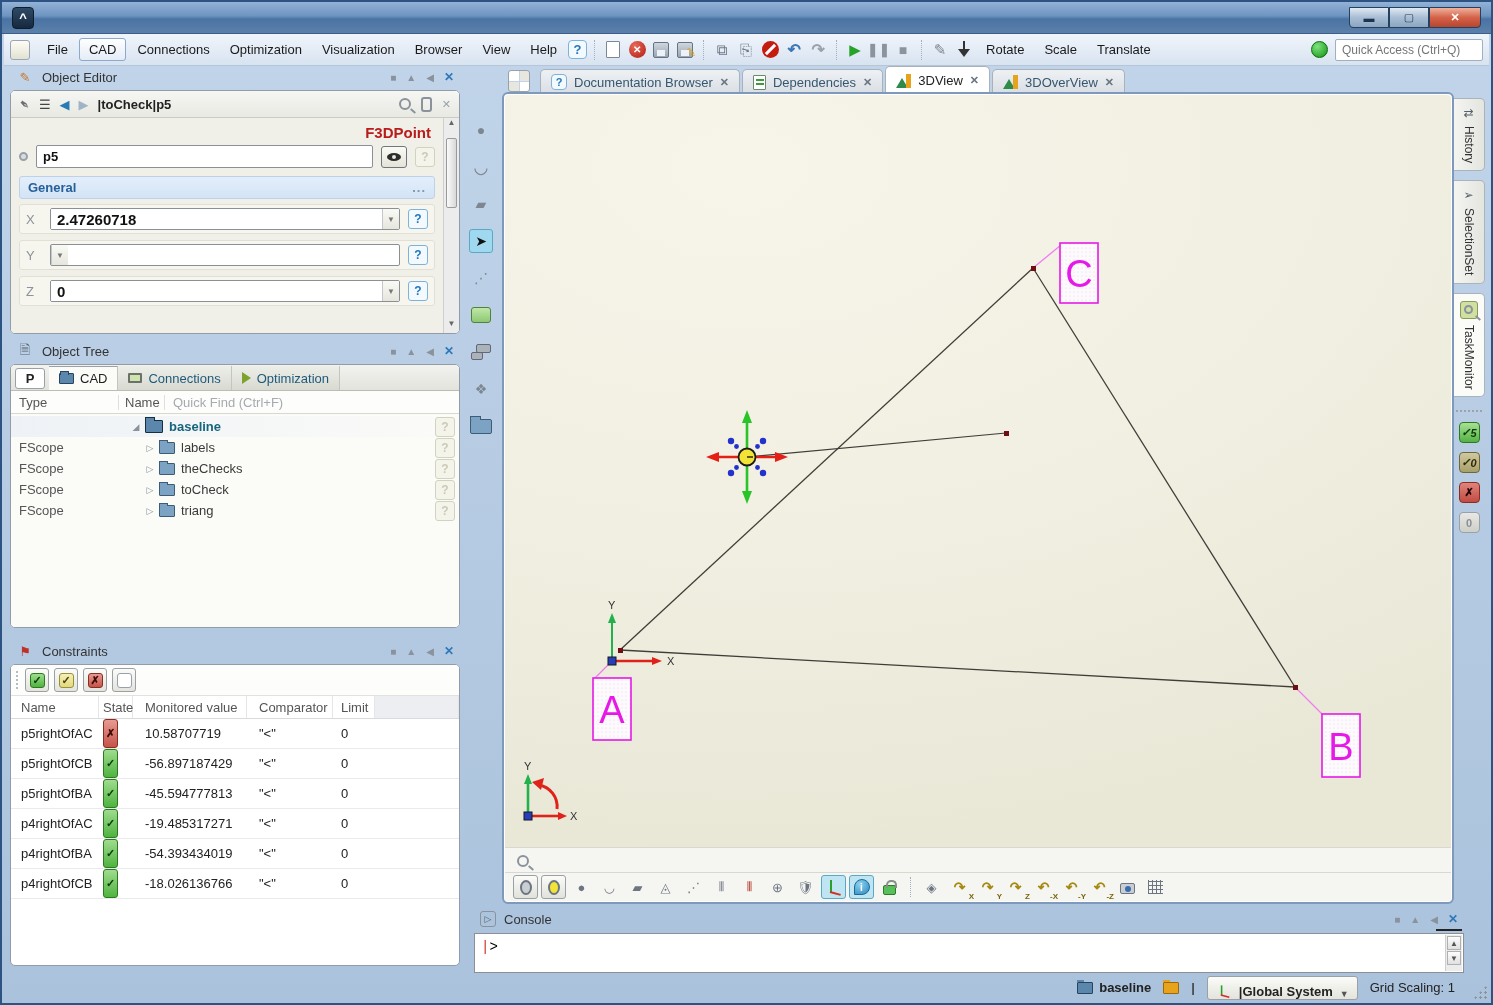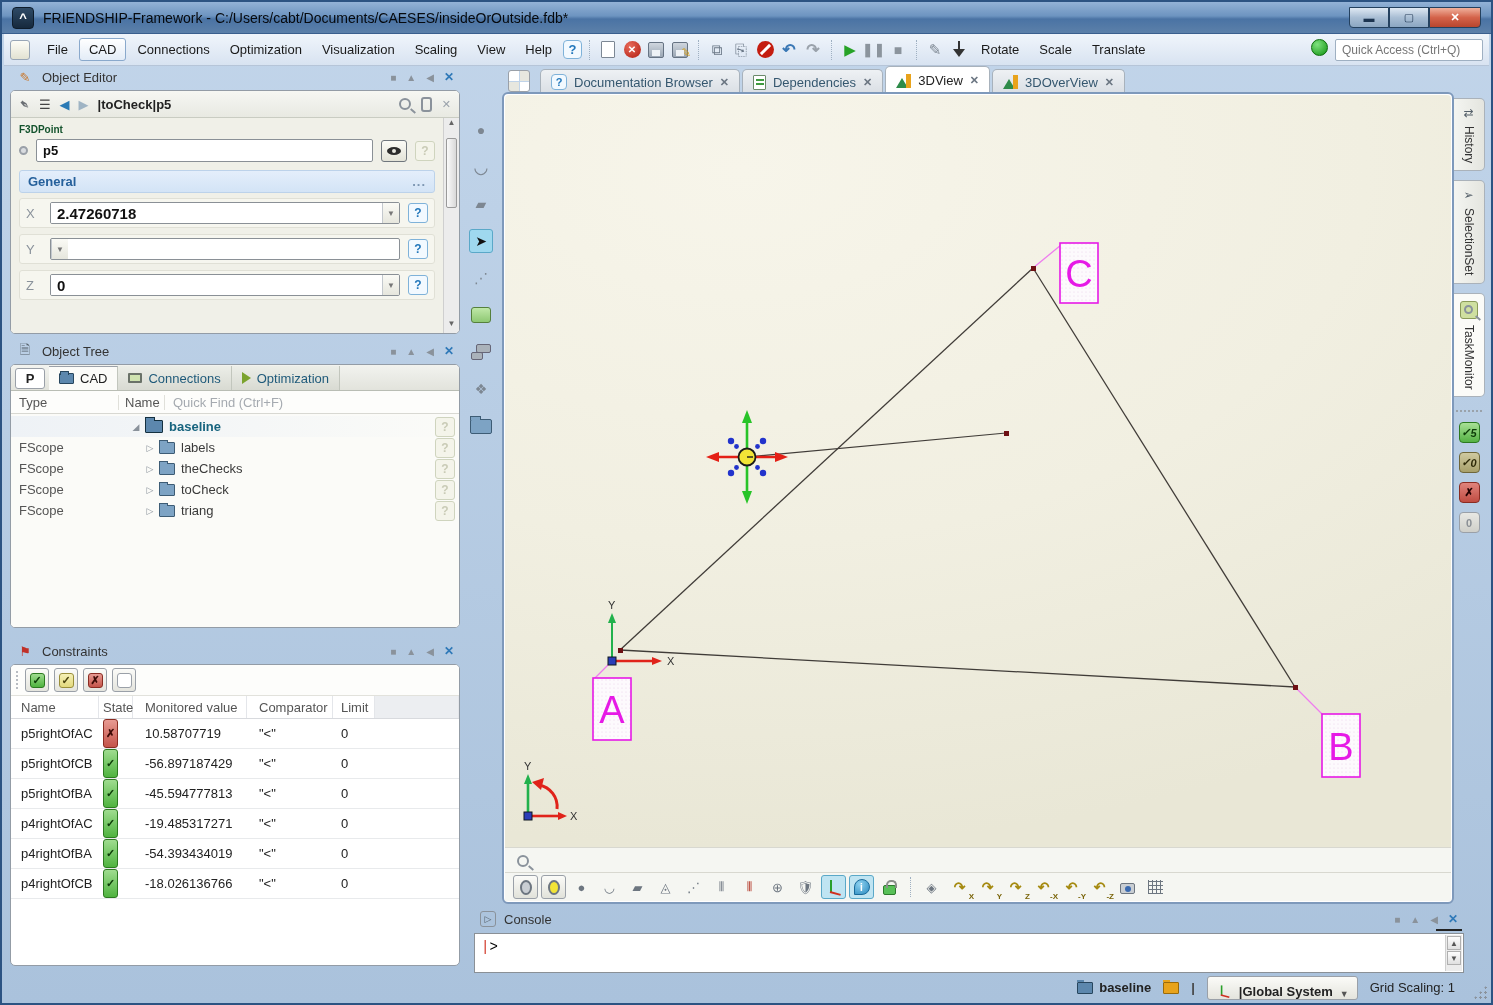--- a/index.html
+++ b/index.html
@@ -43,21 +43,21 @@
   .ic-undo{color:#3a78b5;font-weight:bold;font-size:16px;}
   .ic-redo{color:#9aa2ab;font-weight:bold;font-size:16px;}
   .ic-play{color:#27a327;font-size:15px;}
   .ic-pause{color:#8b949d;font-size:13px;font-weight:bold;letter-spacing:1px;}
   .ic-stop{color:#8b949d;font-size:14px;}
   .ic-edit{color:#7d8792;font-size:15px;}
   .ic-plumb{position:relative;width:14px;height:17px;}
   .ic-plumb::before{content:"";position:absolute;left:6px;top:0;width:2px;height:9px;background:#333;}
   .ic-plumb::after{content:"";position:absolute;left:1px;top:8px;border-left:6px solid transparent;border-right:6px solid transparent;border-top:8px solid #333;}
   .xform-label{padding:3px 9px;}
-  .qa-wrap{margin-left:auto;display:flex;gap:7px;}
+  .qa-wrap{margin-left:auto;display:flex;align-items:center;gap:7px;}
   .ic-orb{width:17px;height:17px;border-radius:50%;background:radial-gradient(circle at 35% 30%,#7fe27f,#109310);border:1px solid #0b6b0b;}
   .qa-input{width:148px;height:22px;border:1px solid #9fb0c2;border-radius:2px;font-size:12px;color:#9aa2ab;padding:0 6px;background:#fff;font-family:"Liberation Sans",sans-serif;}
 
   
   .panel{position:absolute;left:8px;width:450px;}
   .panel-header{height:26px;display:flex;align-items:center;gap:8px;padding:0 6px;font-size:13px;color:#333;}
   .ph-icon{width:18px;height:18px;display:flex;align-items:center;justify-content:center;font-size:13px;}
   .ph-ctrls{margin-left:auto;display:flex;gap:10px;font-size:10px;color:#8a929b;align-items:center;}
   .ph-ctrls .x{color:#2f79b8;font-weight:bold;font-size:12px;}
   .panel-body{border:1px solid #939ca6;border-radius:5px;background:#fff;overflow:hidden;position:relative;}
@@ -67,21 +67,21 @@
     display:flex;align-items:center;gap:9px;padding:0 8px;font-size:13px;}
   .oe-bread{font-weight:bold;color:#222;}
   .nav-tri-b{color:#2a7ab5;font-size:13px;}
   .nav-tri-g{color:#9fb4c4;font-size:13px;}
   .ic-burger{color:#444;font-size:13px;}
   .ic-pin{color:#6b6f74;font-size:13px;transform:rotate(40deg);display:inline-block;}
   .mag{width:12px;height:12px;border:2px solid #8a929b;border-radius:50%;position:relative;}
   .mag::after{content:"";position:absolute;width:6px;height:2px;background:#8a929b;left:9px;top:10px;transform:rotate(40deg);}
   .ic-rect{width:11px;height:15px;border:2px solid #8a929b;border-radius:3px;}
   .oe-content{position:absolute;left:0;right:16px;top:27px;bottom:0;background:#f0f0e8;padding:4px 8px 0 8px;}
-  .oe-type{text-align:left;color:#14532d;font-weight:bold;font-size:10px;padding:2px 4px 4px 0;}
+  .oe-type{text-align:right;color:#b91c1c;font-weight:bold;font-size:15px;padding:2px 4px 4px 0;}
   .oe-name-row{display:flex;align-items:center;gap:8px;margin-bottom:8px;}
   .radio-dot{width:9px;height:9px;border-radius:50%;border:2px solid #9aa0a8;background:#d9dce0;}
   .oe-name-input{flex:1;height:23px;border:1px solid #8a9096;border-radius:2px;padding:0 6px;font-size:13px;font-weight:bold;background:#fff;font-family:"Liberation Sans",sans-serif;color:#111;}
   .btn-eye{width:26px;height:22px;border:1px solid #6f767d;border-radius:3px;background:linear-gradient(180deg,#fbfbf6,#e3e3d8);display:flex;align-items:center;justify-content:center;}
   .eye{width:14px;height:8px;background:#2c2c2c;border-radius:50%;position:relative;}
   .eye::after{content:"";position:absolute;left:5px;top:2px;width:4px;height:4px;border-radius:50%;background:#e8e8e0;}
   .btn-q{width:20px;height:20px;border:1px solid #cfd4be;border-radius:3px;color:#c9cbb6;background:#f4f4ea;
     display:flex;align-items:center;justify-content:center;font-weight:bold;font-size:12px;}
   .sec-head{height:23px;background:linear-gradient(180deg,#e4eefb,#d3e4f6);border:1px solid #bcd2ea;border-radius:3px;
     display:flex;align-items:center;padding:0 8px;color:#25609b;font-weight:bold;font-size:13px;margin-bottom:5px;}
@@ -241,36 +241,35 @@
   .grip{position:absolute;right:4px;bottom:4px;width:14px;height:14px;
     background:radial-gradient(circle,#8a929b 1px,transparent 1.2px) 0 0/5px 5px;clip-path:polygon(100% 0,100% 100%,0 100%);}
 </style>
 </head>
 <body>
 
 <div class="app">
 
   <div class="titlebar">
     <div class="app-icon">^</div>
-    <div class="title-text">FRIENDSHIP-Framework - C:/Users/cabt/Documents/CAESES/insideOrOutside.fdb*</div>
     <div class="win-btns">
       <div class="win-btn">▬</div>
       <div class="win-btn">▢</div>
       <div class="win-btn close">✕</div>
     </div>
   </div>
 
   <div class="menubar">
     <div class="pane-toggle"></div>
     <span class="menu-item">File</span>
     <span class="menu-item active">CAD</span>
     <span class="menu-item">Connections</span>
     <span class="menu-item">Optimization</span>
     <span class="menu-item">Visualization</span>
-    <span class="menu-item">Scaling</span>
+    <span class="menu-item">Browser</span>
     <span class="menu-item">View</span>
     <span class="menu-item">Help</span>
     <span class="g-help">?</span>
     <span class="tb-sep"></span>
     <span class="tb-btn">
         <span class="ic-page"></span>
       </span>
     <span class="tb-btn">
         <span class="ic-redx">✕</span>
       </span>

